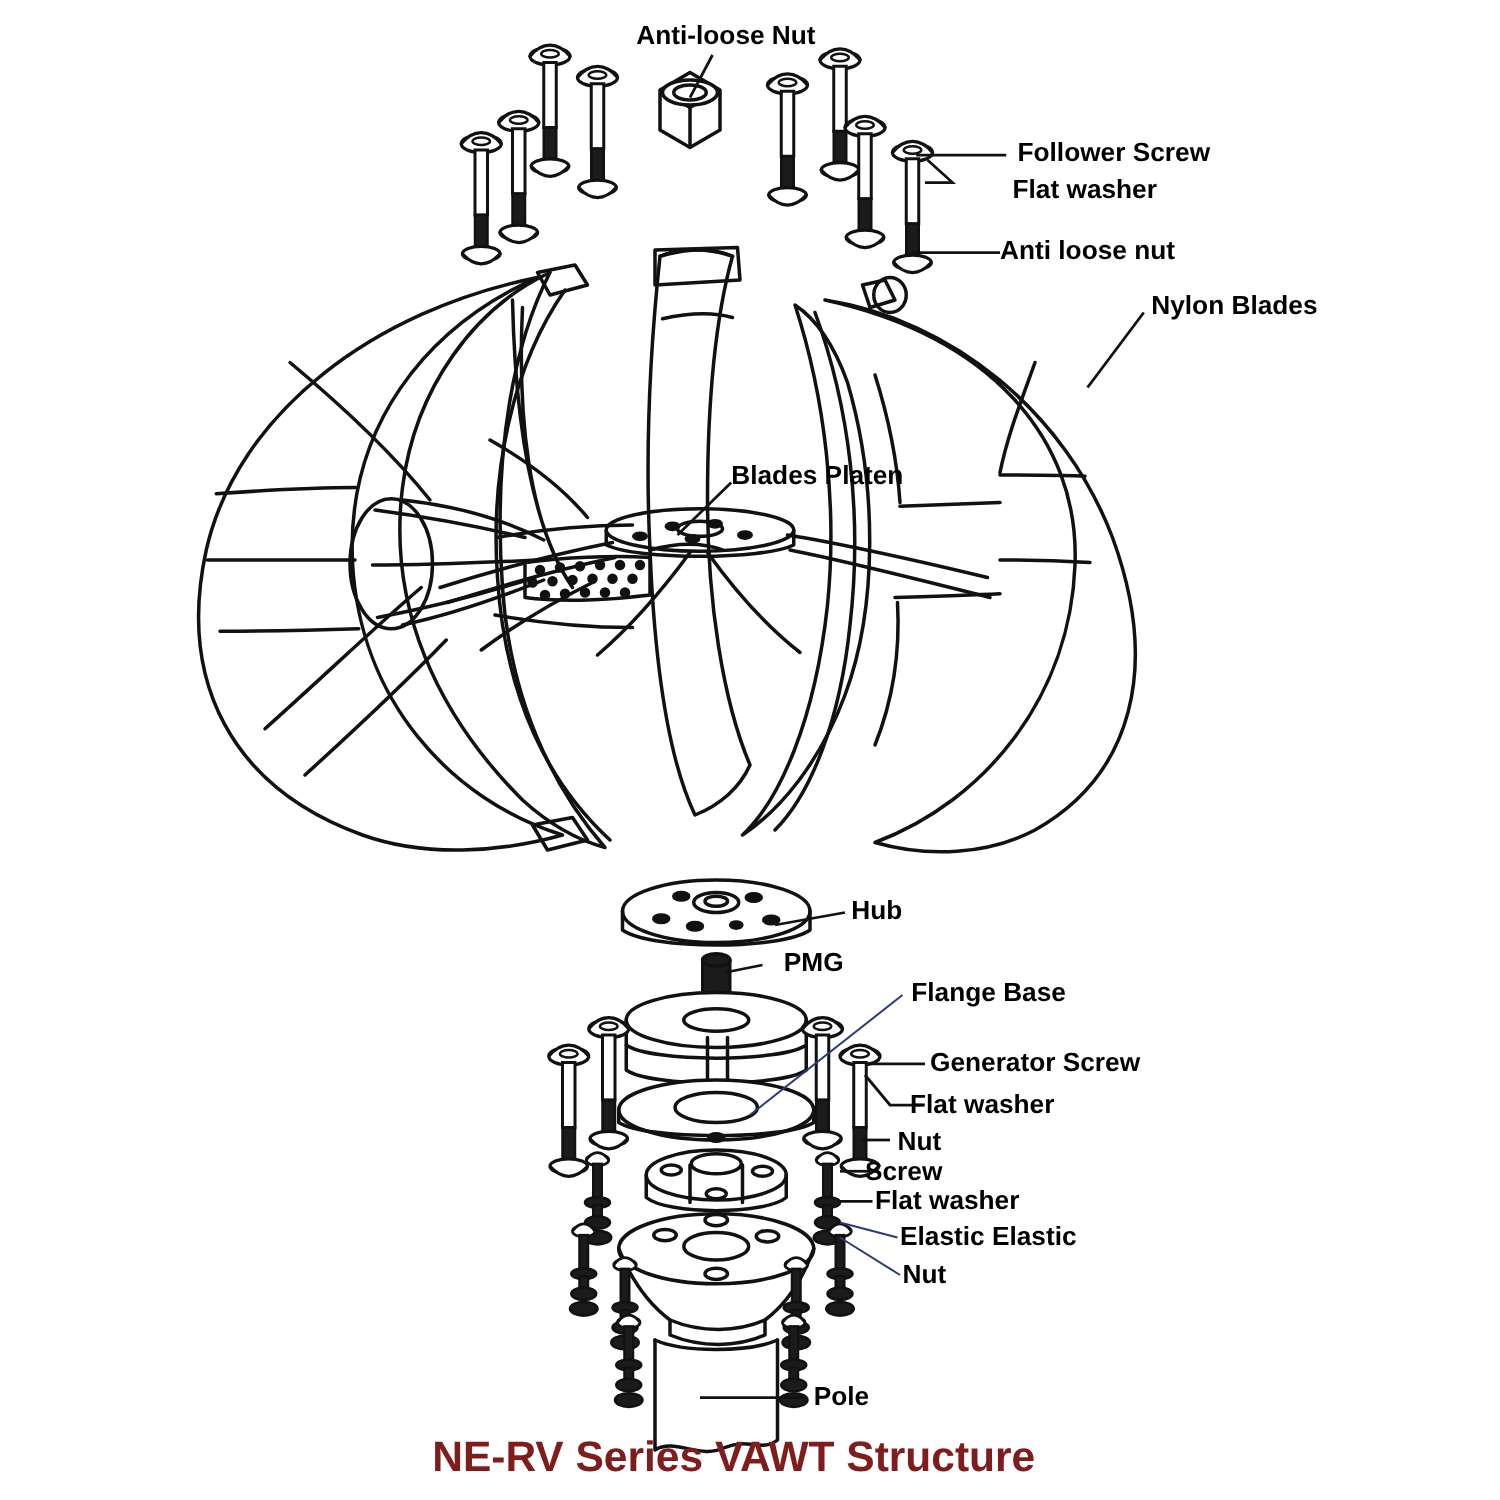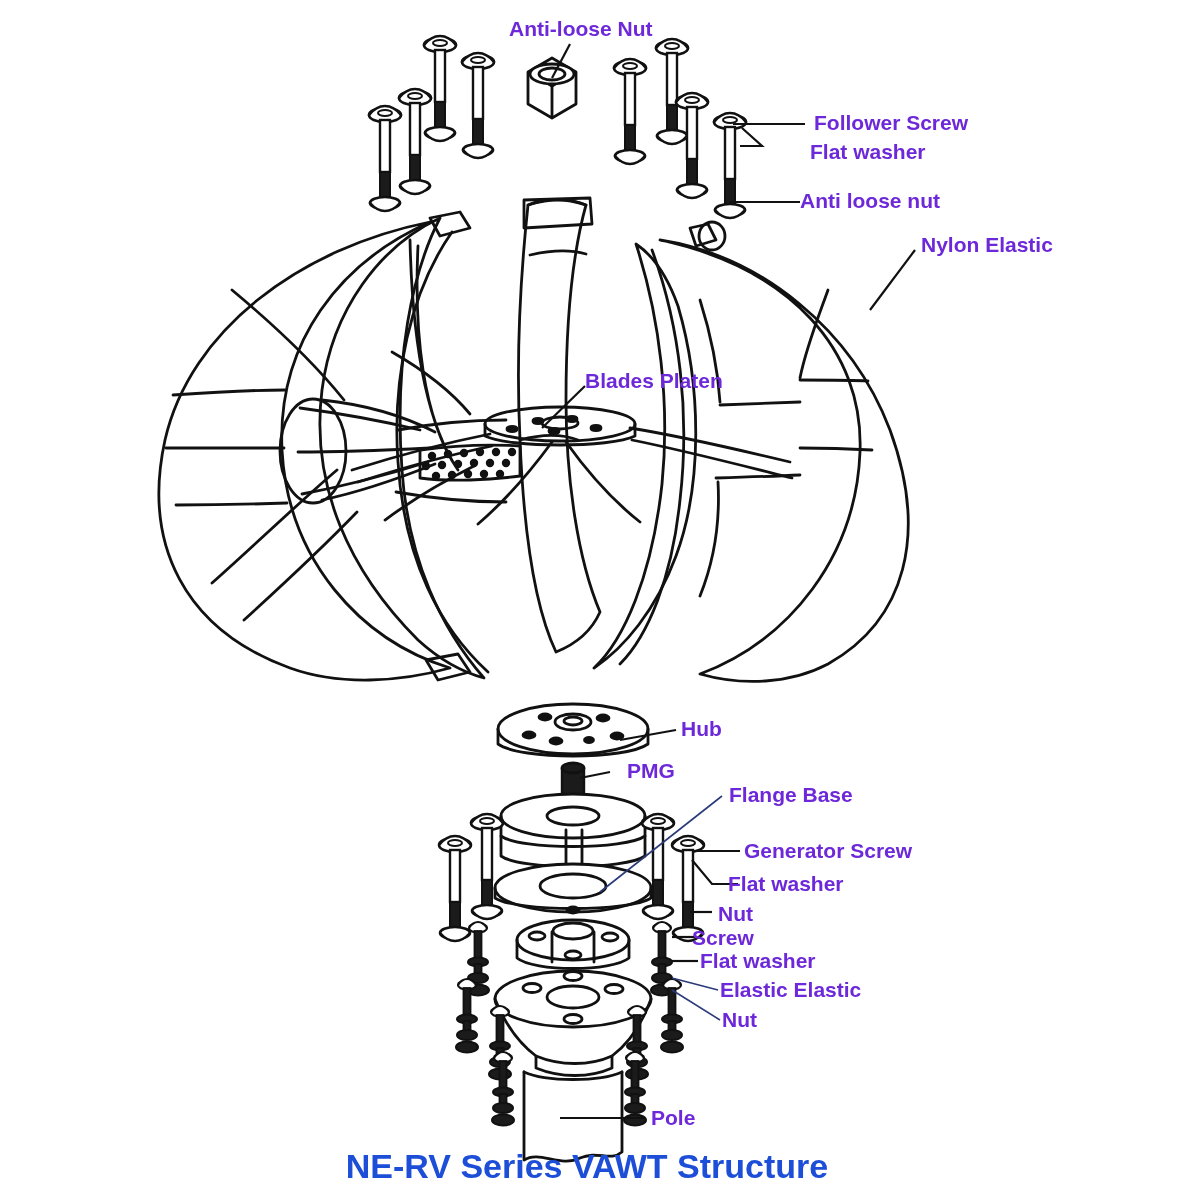--- a/index.html
+++ b/index.html
@@ -17,34 +17,34 @@
   }
   #diagram-svg {
     position: absolute;
     left: 0;
     top: 0;
     width: 1200px;
     height: 1200px;
   }
   .lbl {
     position: absolute;
-    color: #6d28d9;
+    color: #000000;
     font-family: "Liberation Sans", sans-serif;
     font-weight: bold;
     white-space: nowrap;
     line-height: 1;
   }
   .lbl-lg { font-size: 21px; }
   #title {
     position: absolute;
     left: 0;
     top: 1147px;
     width: 1174px;
     text-align: center;
-    color: #1d4ed8;
+    color: #7f1d1d;
     font-family: "Liberation Sans", sans-serif;
     font-weight: bold;
     font-size: 34px;
     letter-spacing: 0px;
   }
 </style>
 </head>
 <body>
 
 <div id="page">
@@ -312,21 +312,21 @@
   </svg>
 
   <div class="lbl lbl-lg" style="left:509px; top:18px;">Anti-loose Nut</div>
 
   <div class="lbl lbl-lg" style="left:814px; top:112px;">Follower Screw</div>
 
   <div class="lbl lbl-lg" style="left:810px; top:141px;">Flat washer</div>
 
   <div class="lbl lbl-lg" style="left:800px; top:190px;">Anti loose nut</div>
 
-  <div class="lbl lbl-lg" style="left:921px; top:234px;">Nylon Elastic</div>
+  <div class="lbl lbl-lg" style="left:921px; top:234px;">Nylon Blades</div>
 
   <div class="lbl lbl-lg" style="left:585px; top:370px;">Blades Platen</div>
 
   <div class="lbl lbl-lg" style="left:681px; top:718px;text-align:center;">Hub</div>
 
   <div class="lbl lbl-lg" style="left:616px; top:760px;margin-left:11px;">PMG</div>
 
   <div class="lbl lbl-lg" style="left:729px; top:784px;">Flange Base</div>
 
   <div class="lbl lbl-lg" style="left:744px; top:840px;text-align:right;">Generator Screw</div>

